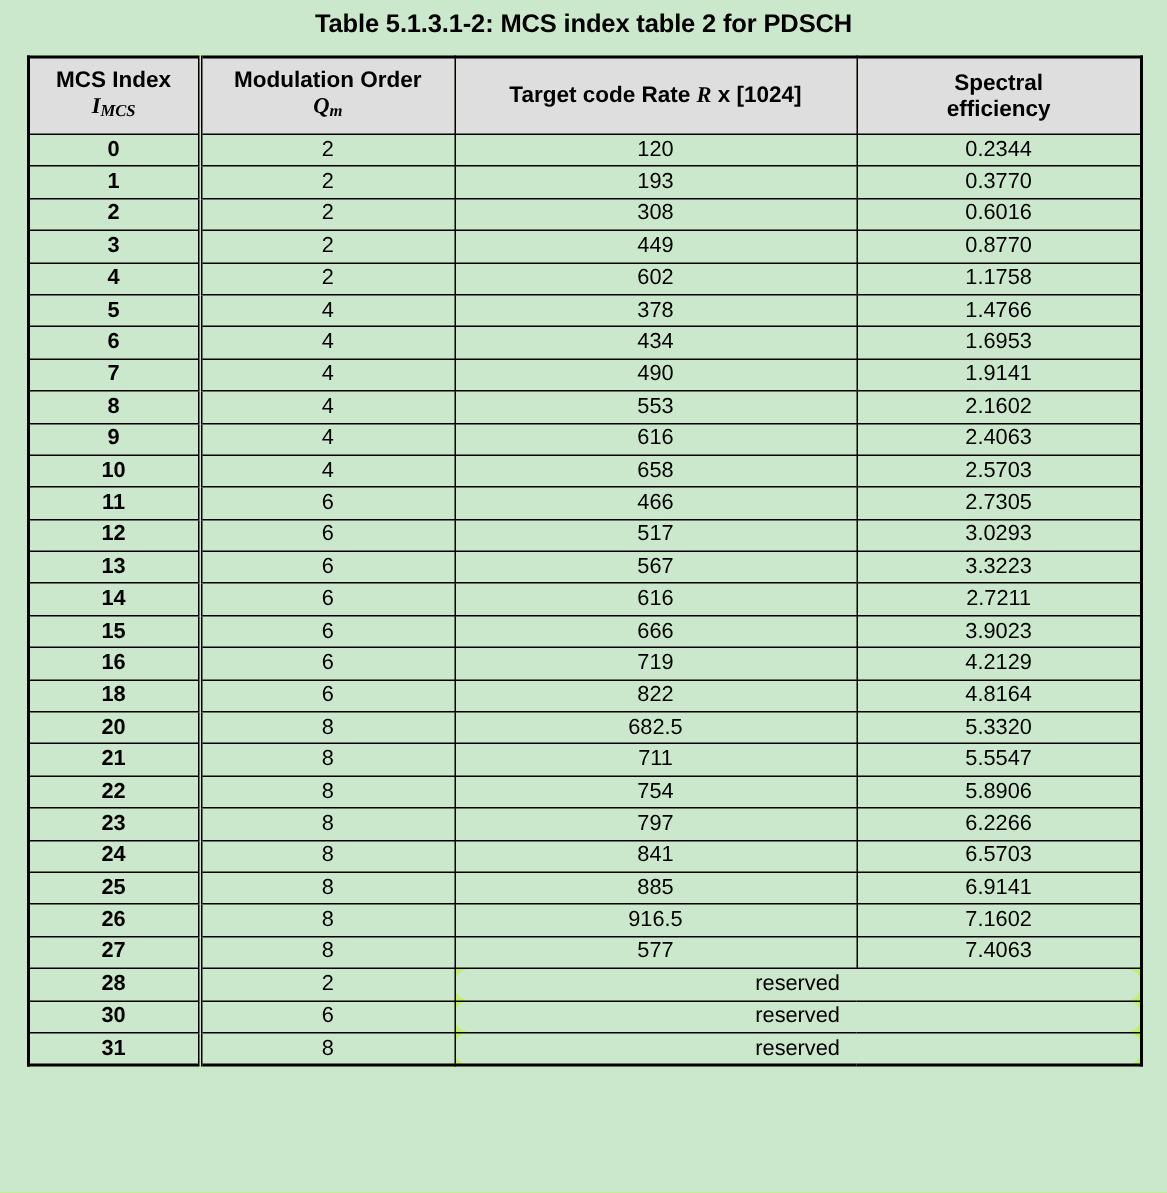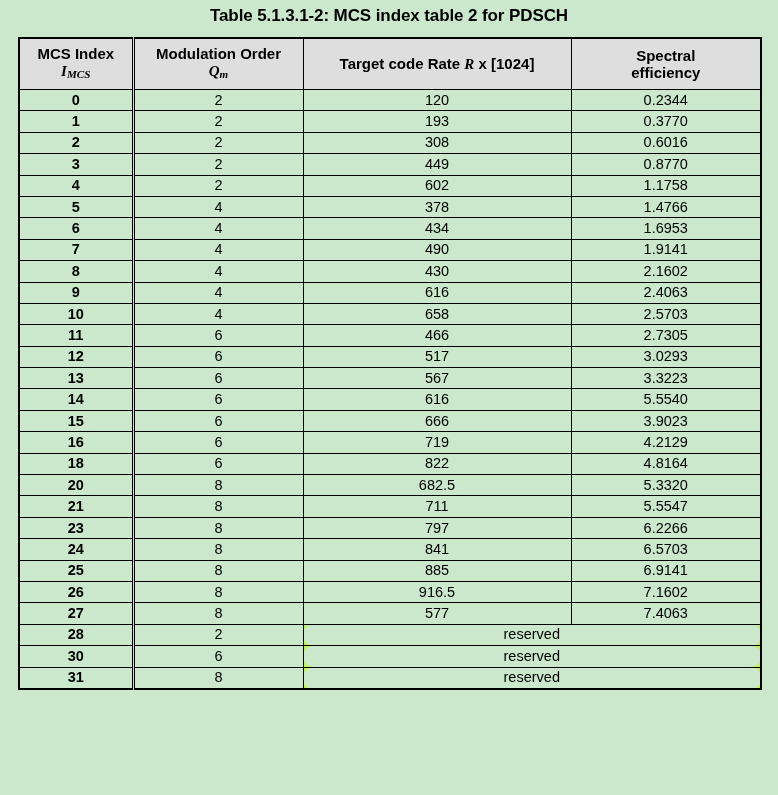--- a/index.html
+++ b/index.html
@@ -203,21 +203,21 @@
           </tr>
           <tr>
             <td class="idx dbl-right">7</td>
             <td>4</td>
             <td>490</td>
             <td>1.9141</td>
           </tr>
           <tr>
             <td class="idx dbl-right">8</td>
             <td>4</td>
-            <td>430</td>
+            <td>553</td>
             <td>2.1602</td>
           </tr>
           <tr>
             <td class="idx dbl-right">9</td>
             <td>4</td>
             <td>616</td>
             <td>2.4063</td>
           </tr>
           <tr>
             <td class="idx dbl-right">10</td>
@@ -240,21 +240,21 @@
           <tr>
             <td class="idx dbl-right">13</td>
             <td>6</td>
             <td>567</td>
             <td>3.3223</td>
           </tr>
           <tr>
             <td class="idx dbl-right">14</td>
             <td>6</td>
             <td>616</td>
-            <td>5.5540</td>
+            <td>2.7211</td>
           </tr>
           <tr>
             <td class="idx dbl-right">15</td>
             <td>6</td>
             <td>666</td>
             <td>3.9023</td>
           </tr>
           <tr>
             <td class="idx dbl-right">16</td>
             <td>6</td>
@@ -271,20 +271,26 @@
             <td class="idx dbl-right">20</td>
             <td>8</td>
             <td>682.5</td>
             <td>5.3320</td>
           </tr>
           <tr>
             <td class="idx dbl-right">21</td>
             <td>8</td>
             <td>711</td>
             <td>5.5547</td>
+          </tr>
+          <tr>
+            <td class="idx dbl-right">22</td>
+            <td>8</td>
+            <td>754</td>
+            <td>5.8906</td>
           </tr>
           <tr>
             <td class="idx dbl-right">23</td>
             <td>8</td>
             <td>797</td>
             <td>6.2266</td>
           </tr>
           <tr>
             <td class="idx dbl-right">24</td>
             <td>8</td>

